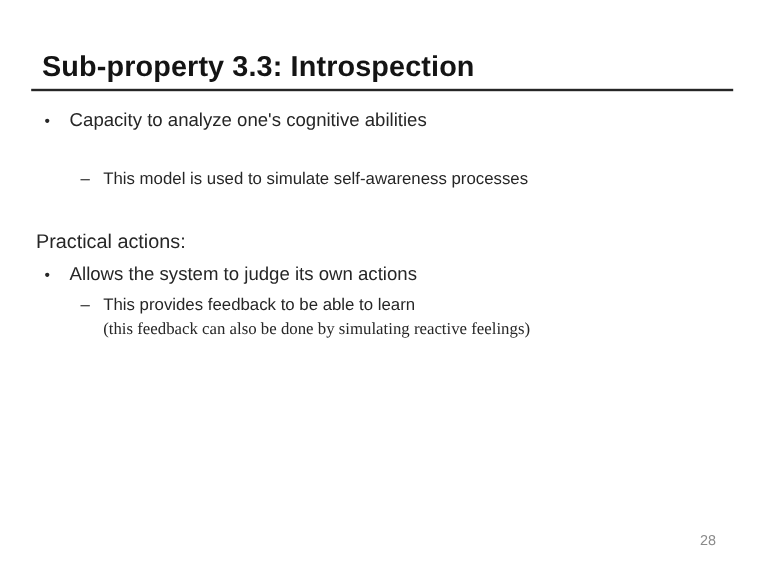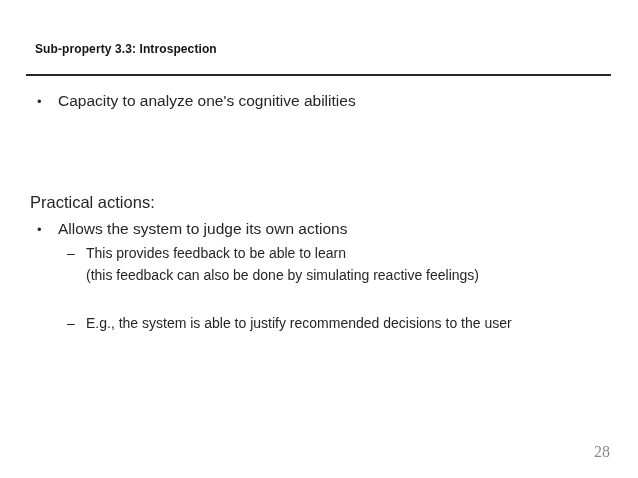--- a/index.html
+++ b/index.html
@@ -11,21 +11,21 @@
   }
   .slide {
     position: relative;
     width: 638px; height: 478px;
     background: #ffffff;
   }
   .title {
     position: absolute;
     left: 35px; top: 42px;
     margin: 0;
-    font-size: 12px;
+    font-size: 24px;
     font-weight: bold;
     color: #141414;
     letter-spacing: 0.1px;
     white-space: nowrap;
   }
   .rule {
     position: absolute;
     left: 26px; top: 74px;
     width: 585px; height: 2px;
     background: #262626;
@@ -33,57 +33,56 @@
   .line {
     position: absolute;
     color: #262626;
     white-space: nowrap;
   }
   .l1 { left: 37px; font-size: 15.5px; line-height: 21px; }
   .l1 .marker { display: inline-block; width: 21px; font-size: 13px; vertical-align: baseline; }
   .l2 { left: 67px; font-size: 14px; line-height: 20px; }
   .l2 .marker { display: inline-block; width: 19px; }
   .heading { left: 30px; font-size: 16.5px; line-height: 22px; }
-  .cont { left: 86px; font-size: 14px; line-height: 20px; }
+  .cont { left: 86px; font-size: 14px; line-height: 20px; font-family: Liberation Serif, serif; }
   .page-number {
     position: absolute;
     left: 570px; top: 443px;
     width: 40px;
-    text-align: right;
-    font-size: 16px;
+    text-align: center;
+    font-size: 12px;
     color: #8a8a8a;
-    font-family: Liberation Serif, serif;
   }
 </style>
 </head>
 <body>
 
 <div class="slide">
 
   <h1 class="title">Sub-property 3.3: Introspection</h1>
   <div class="rule"></div>
 
   <div class="line l1" style="top:90px">
     <span class="marker">•</span><span>Capacity to analyze one's cognitive abilities</span>
   </div>
 
 
+  <div class="line l2" style="top:138px">
+    <span class="marker">–</span><span>This model is used to simulate self-awareness processes</span>
+  </div>
 
   <div class="line heading" style="top:191px">Practical actions:</div>
 
   <div class="line l1" style="top:218px">
     <span class="marker">•</span><span>Allows the system to judge its own actions</span>
   </div>
 
   <div class="line l2" style="top:243px">
     <span class="marker">–</span><span>This provides feedback to be able to learn</span>
   </div>
 
   <div class="line cont" style="top:265px">(this feedback can also be done by simulating reactive feelings)</div>
 
 
-  <div class="line l2" style="top:313px">
-    <span class="marker">–</span><span>E.g., the system is able to justify recommended decisions to the user</span>
-  </div>
 
   <div class="page-number">28</div>
 
 </div>
 
 </body></html>

